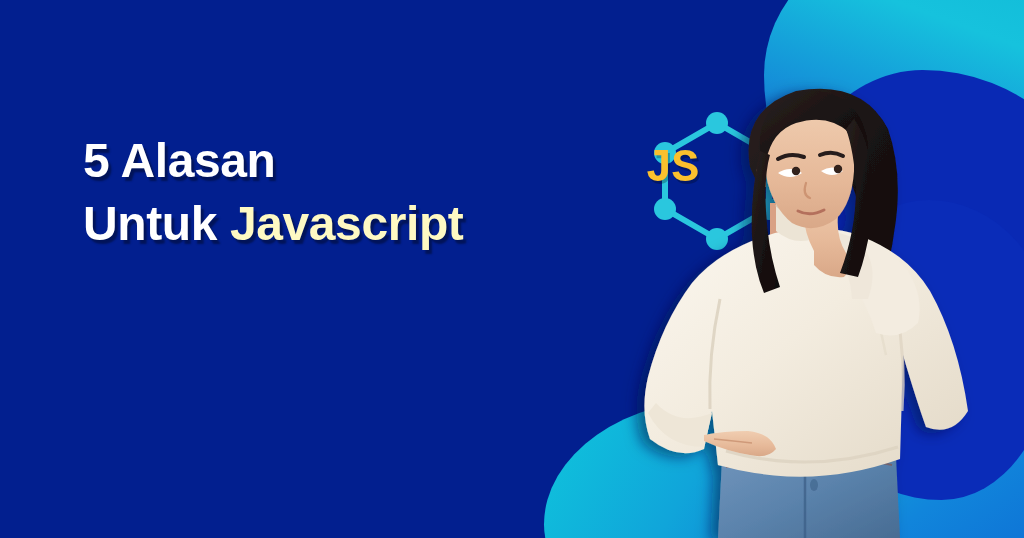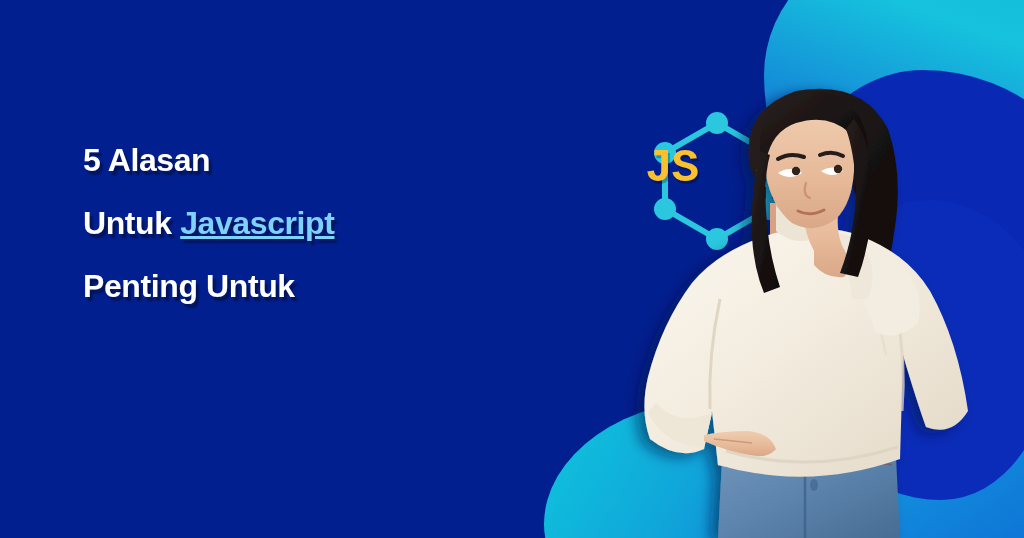--- a/index.html
+++ b/index.html
@@ -91,29 +91,29 @@
   }
   .person svg { display:block; width:100%; height:100%; }
 
   
   .headline {
     position:absolute;
     left:83px; top:129px;
     width:560px;
   }
   .headline .line {
-    font-size:32px;
+    font-size:48px;
     line-height:63px;
     font-weight:700;
     letter-spacing:-0.4px;
     white-space:nowrap;
     text-shadow:3px 4px 2px rgba(0,0,0,.38);
   }
   .tc-white { color:#ffffff; }
-  .tc-yellow { color:#7dd3fc;text-decoration:underline; }
+  .tc-yellow { color:#fef9c3; }
   .headline .line span { display:inline; }
 </style>
 </head>
 <body>
 
 <div id="banner">
 
   <div class="bg-layer">
     <div class="blob-teal-top"></div>
     <div class="blob-teal-right"></div>
@@ -240,18 +240,15 @@
     </svg>
   </div>
 
   <div class="headline">
     <div class="line">
       <span class="tc-white">5 Alasan</span>
     </div>
     <div class="line">
       <span class="tc-white">Untuk </span><span class="tc-yellow">Javascript</span>
     </div>
-    <div class="line">
-      <span class="tc-white">Penting Untuk</span>
-    </div>
   </div>
 
 </div>
 
 </body></html>

